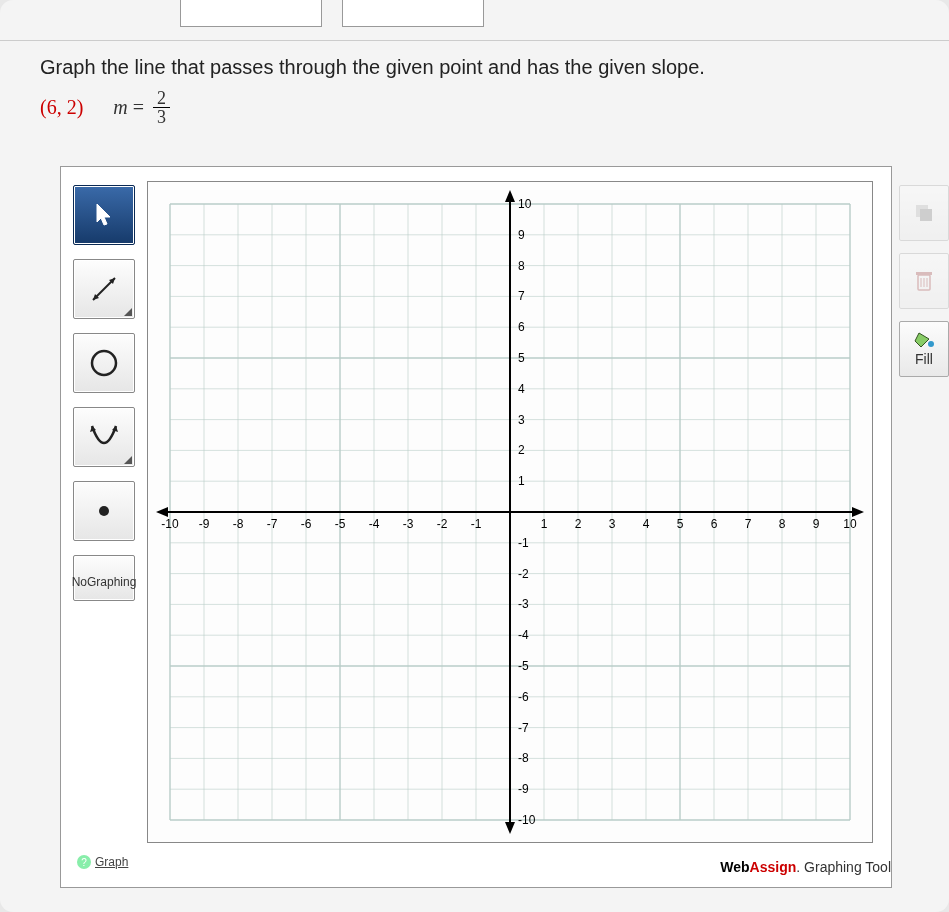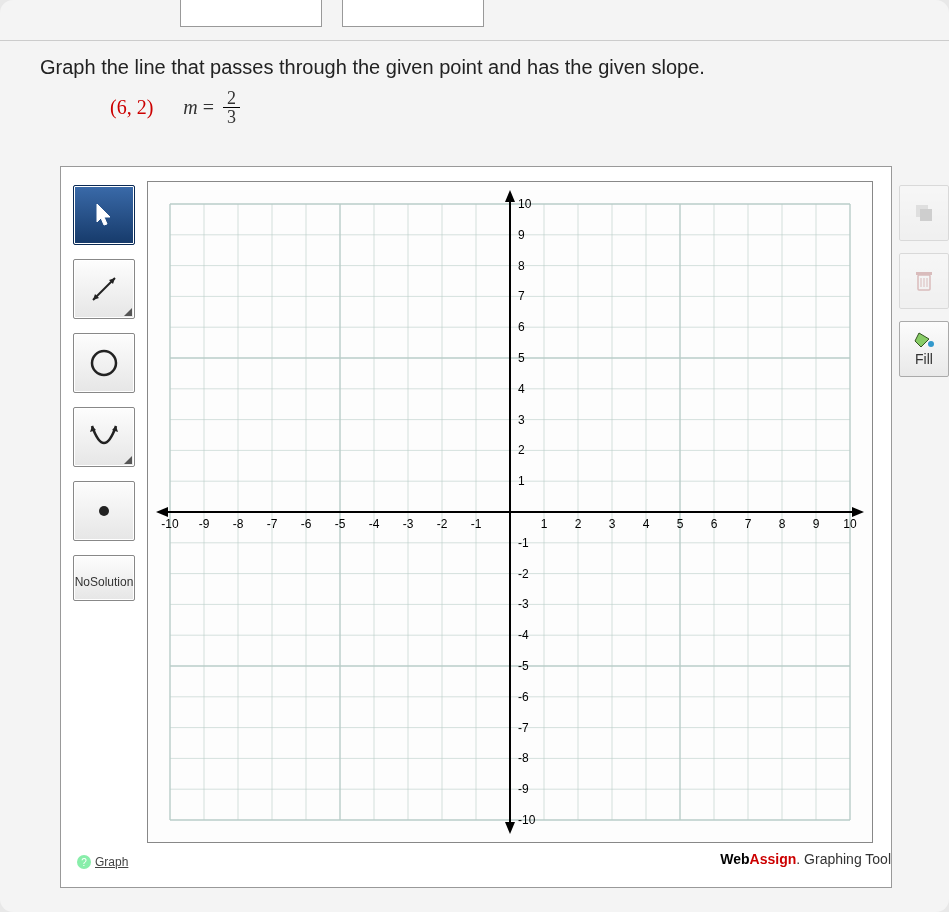--- a/index.html
+++ b/index.html
@@ -41,21 +41,20 @@
     top: 56px;
     left: 40px;
     right: 30px;
   }
   .question-text {
     font-size: 20px;
     color: #222;
   }
   .point-slope {
     margin-top: 10px;
-    margin-left: 70px;
     display: flex;
     align-items: center;
     gap: 30px;
     font-size: 20px;
   }
   .point {
     color: #c00;
     font-family: "Times New Roman", serif;
   }
   .slope {
@@ -173,21 +172,21 @@
     width: 724px;
     height: 660px;
     border: 1px solid #888;
     background: #fdfdfd;
   }
   .graph-wrap svg { display: block; }
 
   .footer-brand {
     position: absolute;
     right: 0px;
-    bottom: 20px;
+    bottom: 12px;
     font-size: 14px;
     color: #333;
     margin-left: 15px;
   }
   .footer-brand .wa1 { color: #000; font-weight: bold; }
   .footer-brand .wa2 { color: #c00; font-weight: bold; }
 </style>
 </head>
 <body>
 
@@ -241,21 +240,21 @@
         </svg>
         <div class="corner"></div>
       </div>
       <div class="tool-btn">
         <svg width="20" height="20">
             <circle cx="10" cy="10" r="5" fill="#222"></circle>
           </svg>
       </div>
       <div class="tool-btn nosol">
         <div>No</div>
-        <div>Solution</div>
+        <div>Graphing</div>
       </div>
     </div>
 
     <div class="help-link">
       <span class="help-icon">?</span>
       <a href="#">Graph</a>
     </div>
 
     <div class="graph-wrap">
       <svg id="grid" width="724" height="660">

